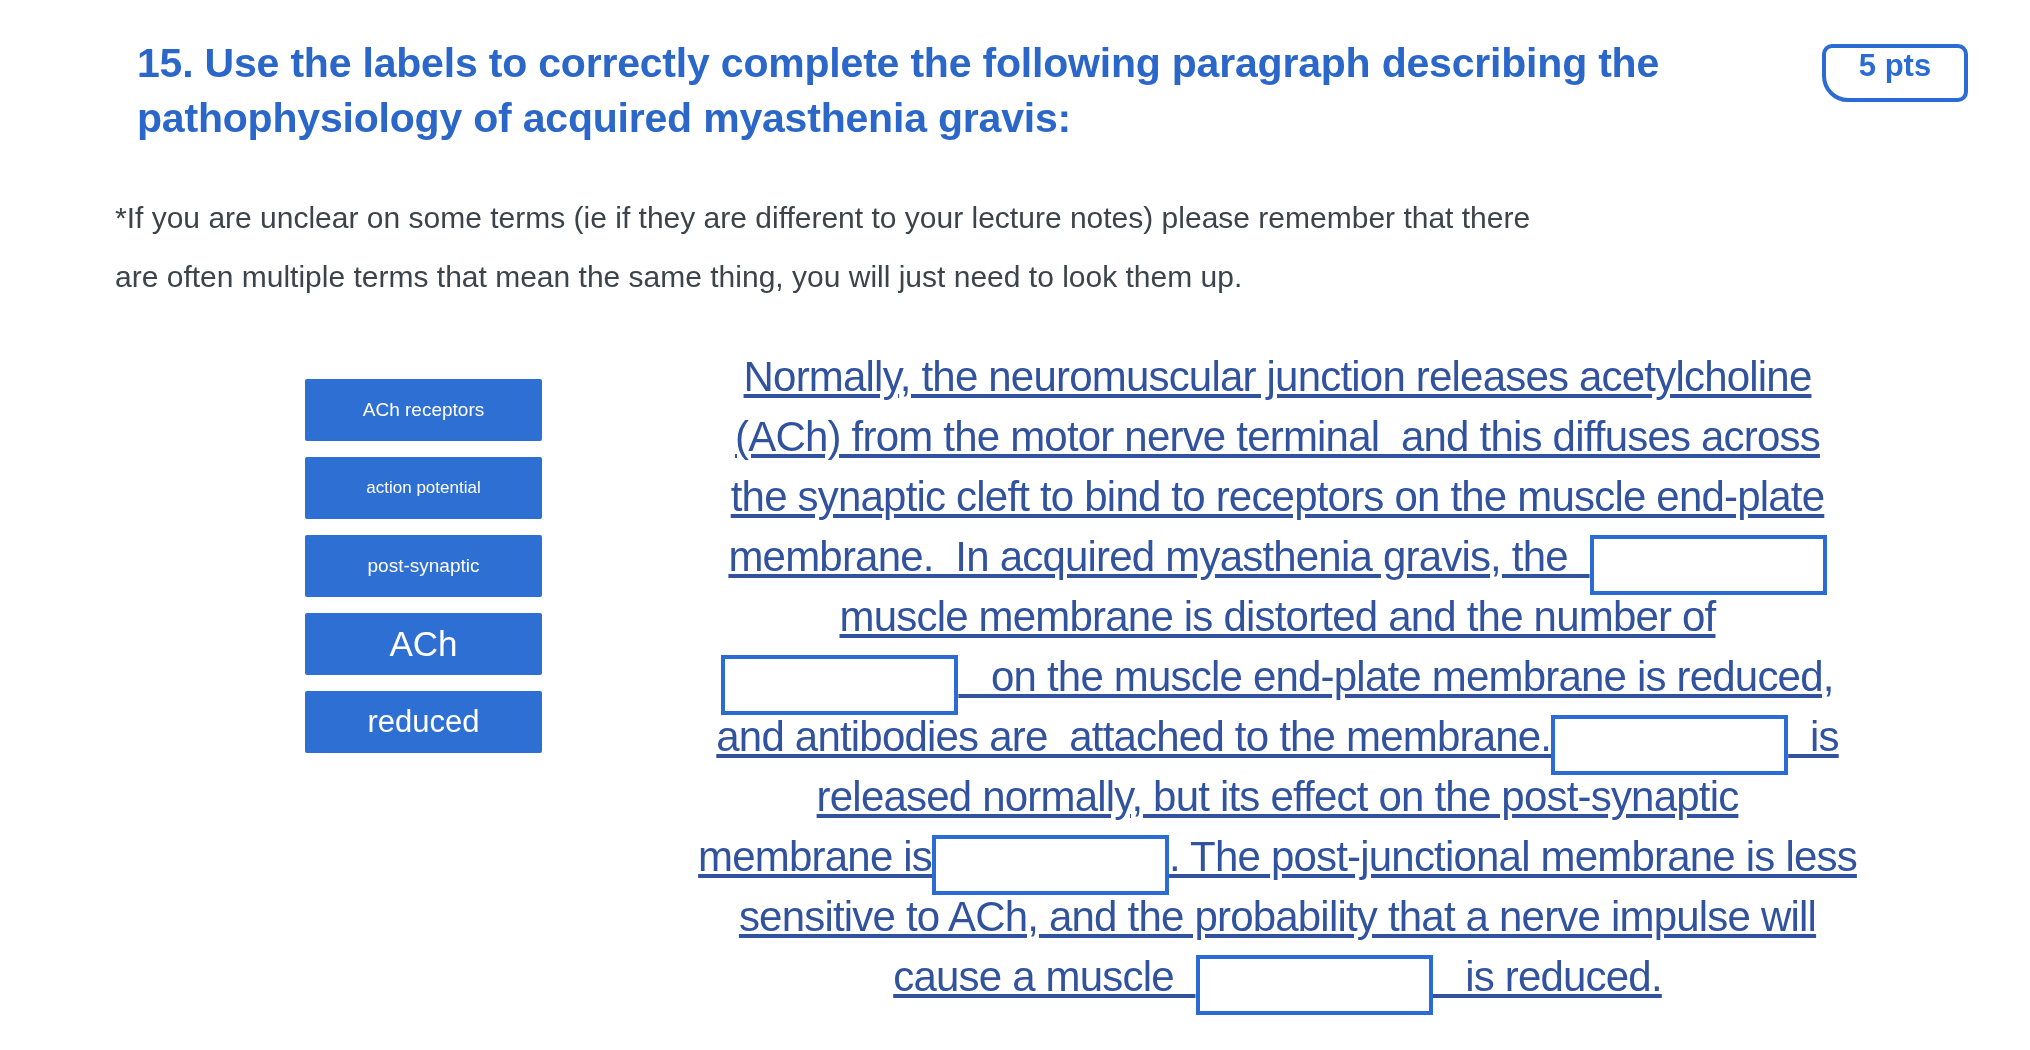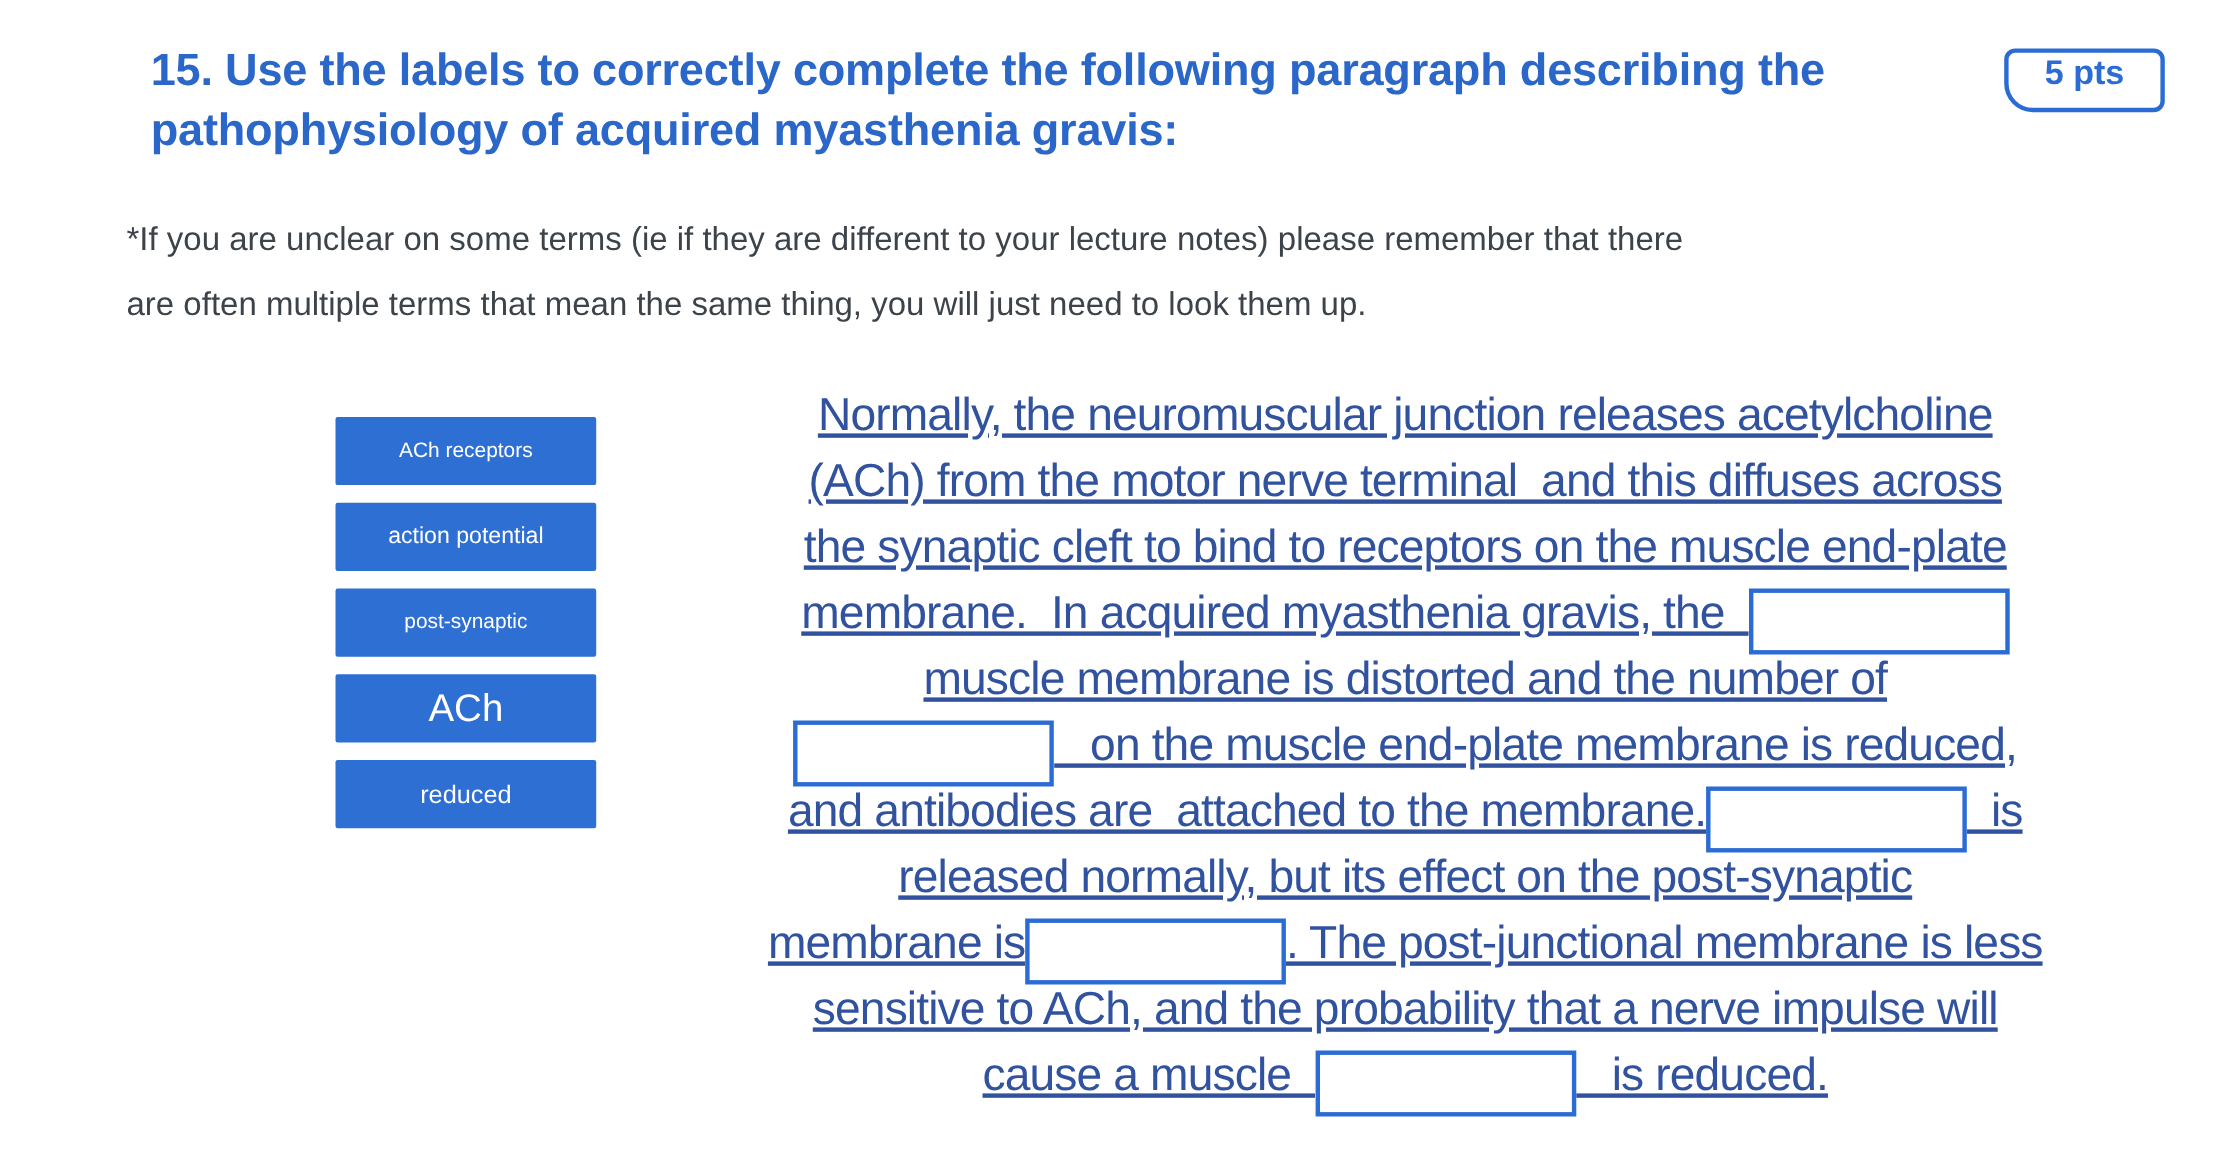--- a/index.html
+++ b/index.html
@@ -31,24 +31,24 @@
     display: flex; flex-direction: column; gap: 16px;
   }
   .label-btn {
     width: 237px; height: 62px; flex: 0 0 62px;
     background: var(--button-blue, #2e6fd3); color: #ffffff;
     display: flex; align-items: center; justify-content: center;
     border: none; border-radius: 2px; cursor: grab;
     font-family: "Liberation Sans", sans-serif;
   }
   .label-btn:nth-child(1) { font-size: 19px; }
-  .label-btn:nth-child(2) { font-size: 21px; }
+  .label-btn:nth-child(2) { font-size: 17px; }
   .label-btn:nth-child(3) { font-size: 19px; }
   .label-btn:nth-child(4) { font-size: 35px; }
-  .label-btn:nth-child(5) { font-size: 23px; }
+  .label-btn:nth-child(5) { font-size: 31px; }
 
   
   .cloze-paragraph {
     position: absolute; left: 610px; top: 352px; width: 1335px;
     color: var(--paragraph-navy, #31529f);
     text-decoration: underline;
   }
   .para-line {
     position: relative; height: 60px; width: 100%;
     display: flex; justify-content: center; align-items: flex-start;

